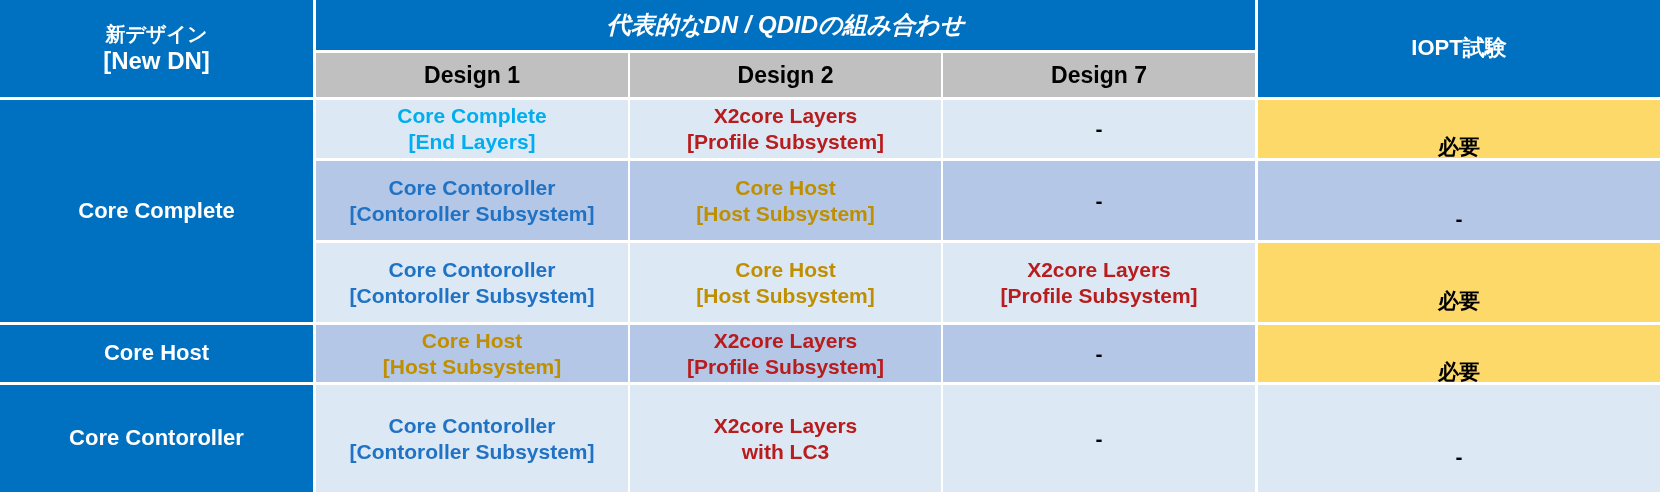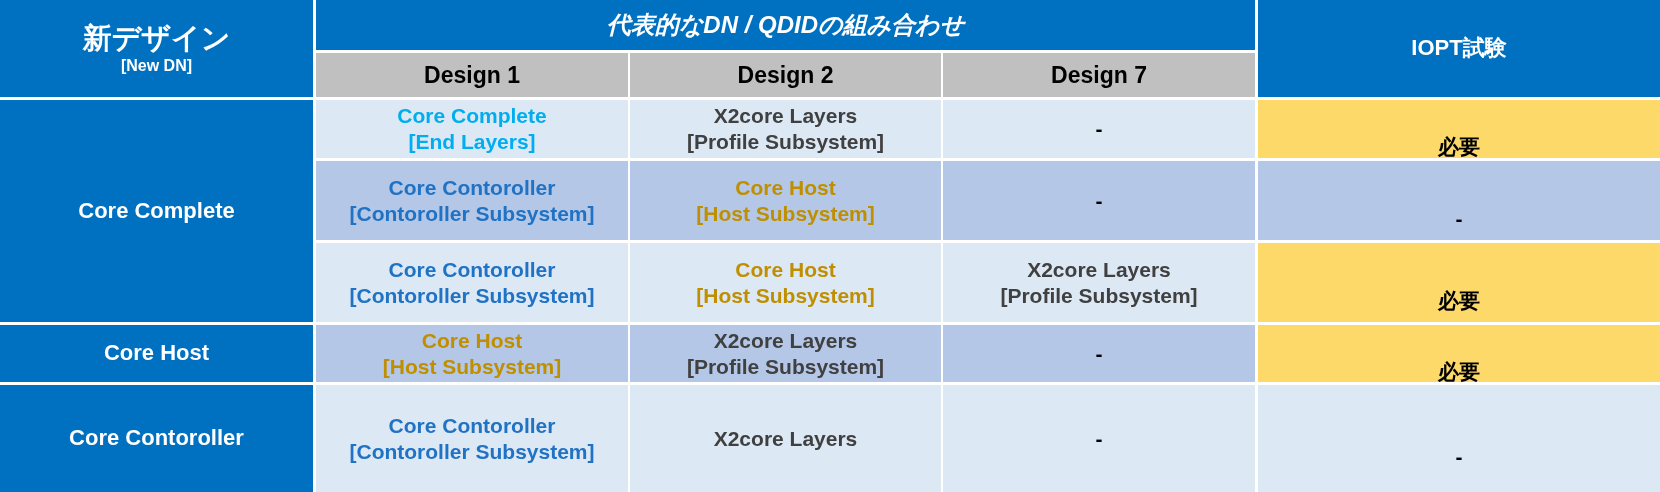--- a/index.html
+++ b/index.html
@@ -38,42 +38,42 @@
     background: #0070C0;
     color: #ffffff;
     font-weight: bold;
   }
   .hdr-gray {
     background: #C0C0C0;
     color: #000000;
     font-weight: bold;
     font-size: 23px;
   }
-  .hdr-title-jp  { font-size: 29px; }
-  .hdr-title-en  { font-size: 16px; }
+  .hdr-title-jp  { font-size: 20px; }
+  .hdr-title-en  { font-size: 24px; }
   .hdr-span      { font-size: 24px; }
   .hdr-iopt      { font-size: 22px; }
 
   
   .rowhdr {
     background: #0070C0;
     color: #ffffff;
     font-weight: bold;
     font-size: 22px;
   }
 
   
   .bg-light  { background: #DCE8F4; }
   .bg-medium { background: #B4C7E7; }
   .bg-amber  { background: #FCD968; }
 
   
   .txt-cyan   { color: #00AEEF; }
   .txt-blue   { color: #1F72C4; }
-  .txt-purple { color: #404040; }
+  .txt-purple { color: #b91c1c; }
   .txt-gold   { color: #BF8F00; }
 
   .entry {
     font-weight: bold;
     font-size: 21px;
   }
   .entry .line1, .entry .line2 { display: block; white-space: nowrap; }
 
   .dash {
     font-weight: bold;
@@ -197,20 +197,21 @@
     </div>
     <div class="cell bg-light" style="left: 316px; top: 385px; width: 312px; height: 107px;">
       <div class="entry txt-blue">
         <span class="line1">Core Contoroller</span>
         <span class="line2">[Contoroller Subsystem]</span>
       </div>
     </div>
     <div class="cell bg-light" style="left: 630px; top: 385px; width: 311px; height: 107px;">
       <div class="entry txt-purple">
         <span class="line1">X2core Layers</span>
+        <span class="line2">with LC3</span>
       </div>
     </div>
     <div class="cell bg-light" style="left: 943px; top: 385px; width: 312px; height: 107px;">
       <span class="dash">-</span>
     </div>
     <div class="cell bg-light" style="left: 1258px; top: 385px; width: 402px; height: 107px;">
       <span class="req">-</span>
     </div>
   </div>
 

